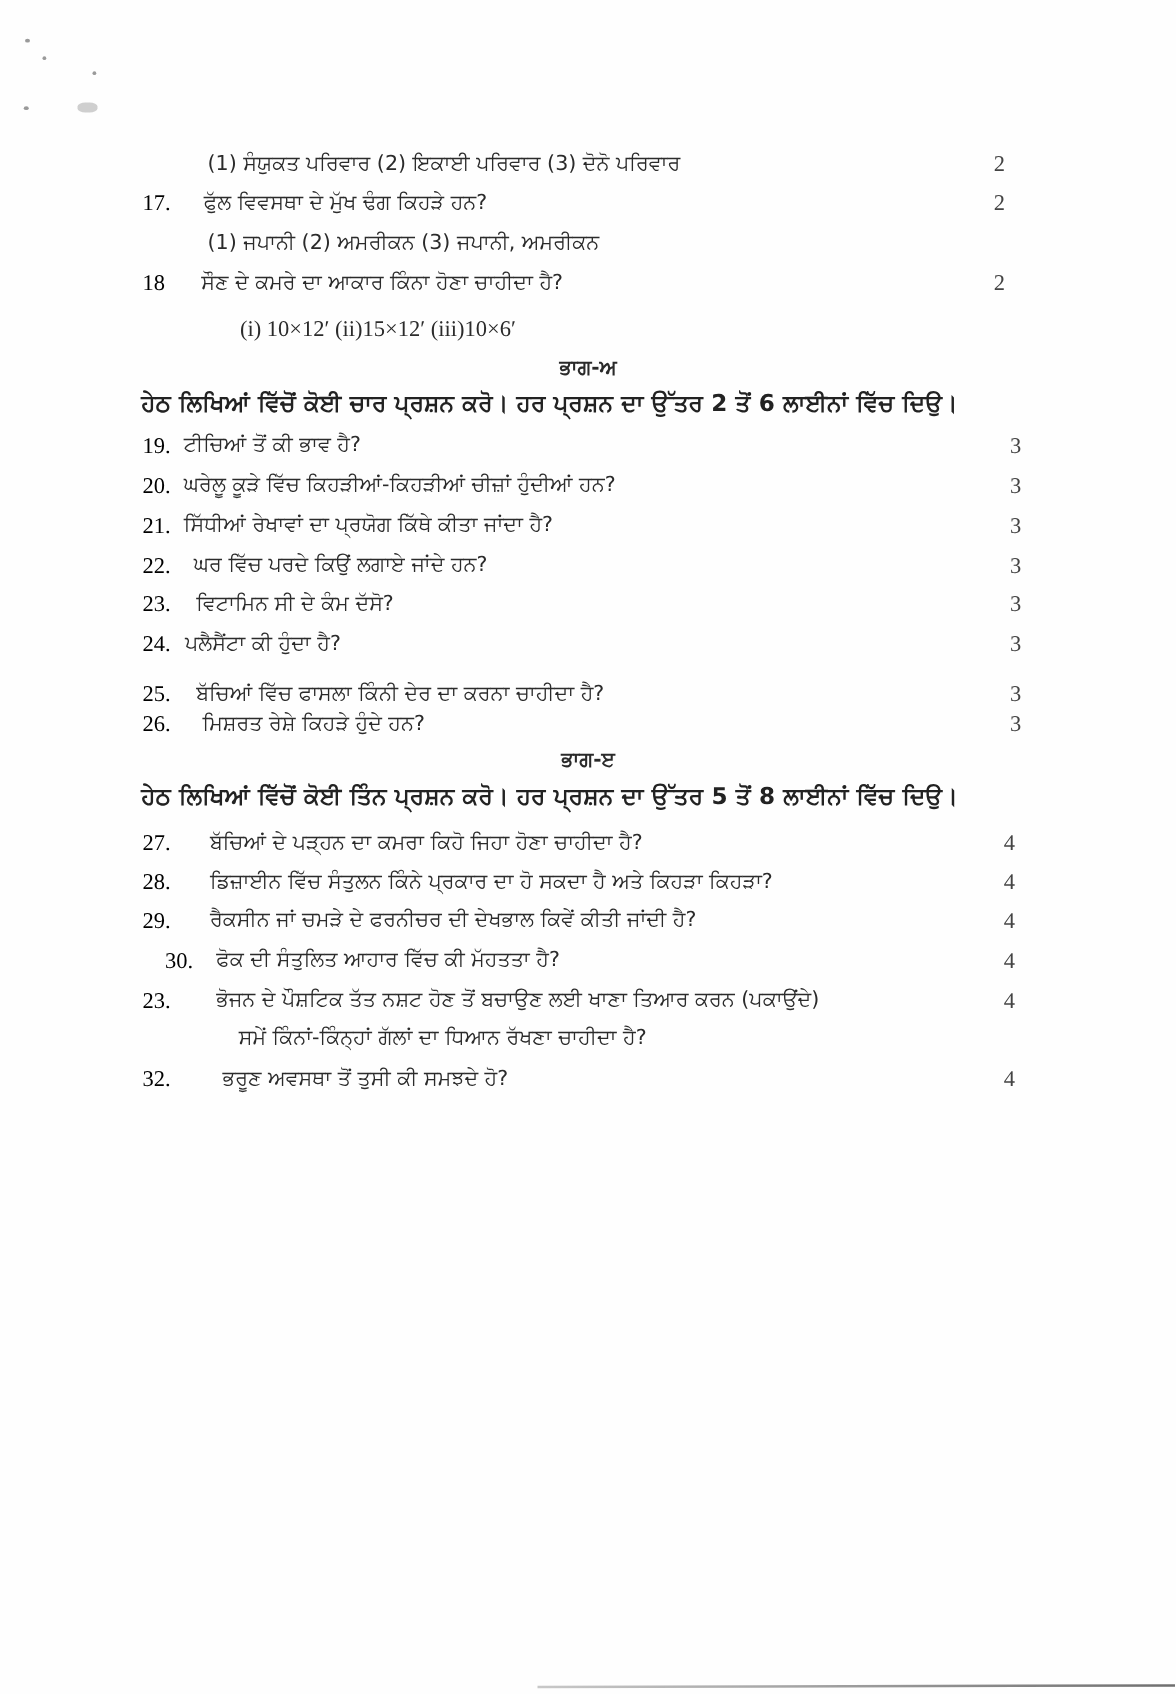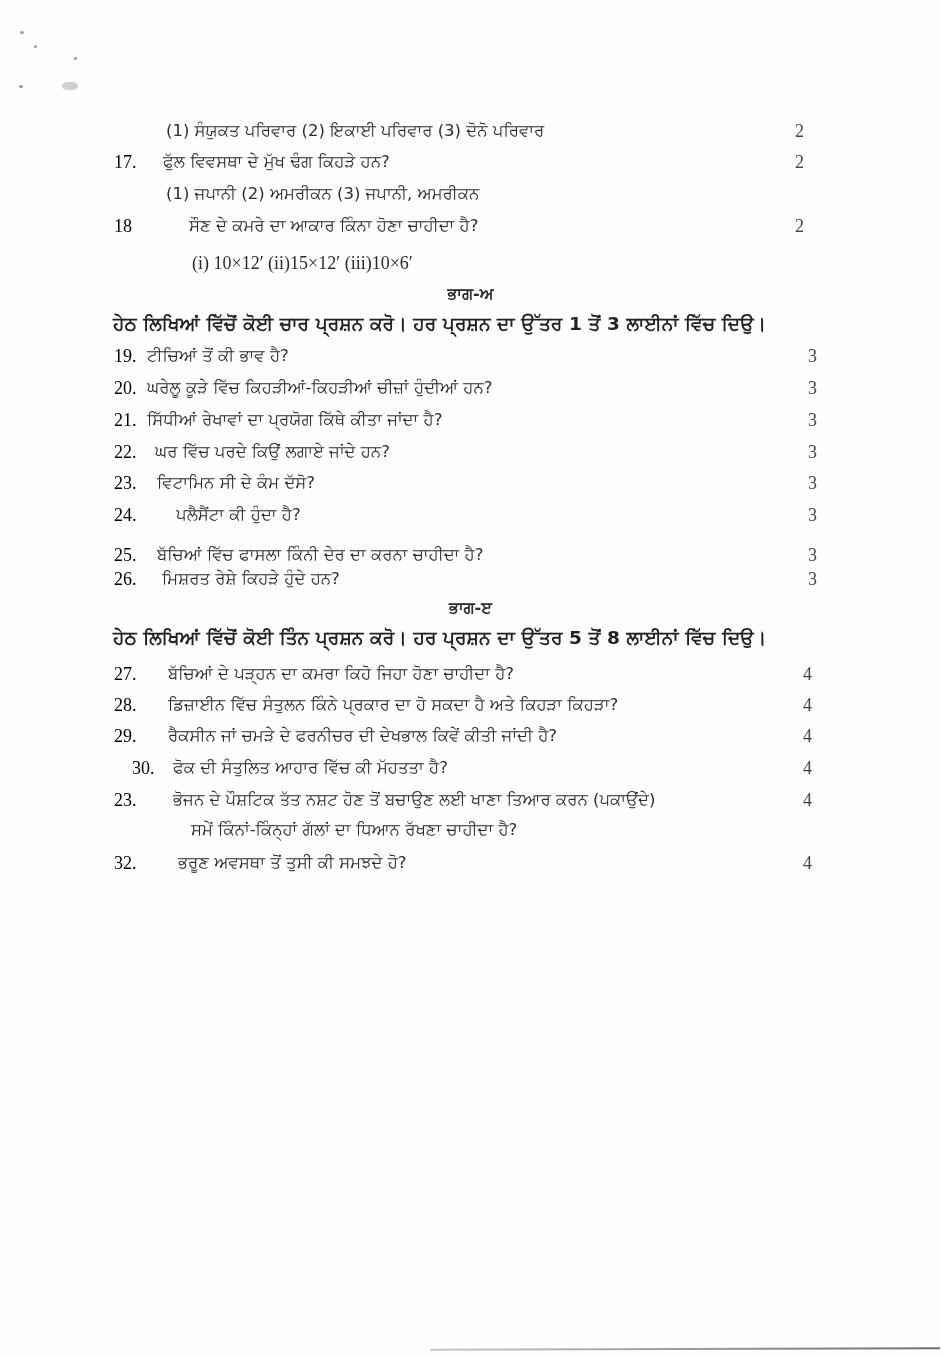--- a/index.html
+++ b/index.html
@@ -124,29 +124,29 @@
     <span class="num" style="left:114px;">17.</span>
     <span class="qtext" style="left:163px;">ਫੁੱਲ ਵਿਵਸਥਾ ਦੇ ਮੁੱਖ ਢੰਗ ਕਿਹੜੇ ਹਨ?</span>
     <span class="marks marks-a">2</span>
   </div>
   <div class="row" style="top:179px;">
     <span class="opts" style="left:166px;">(1) ਜਪਾਨੀ  (2) ਅਮਰੀਕਨ (3) ਜਪਾਨੀ, ਅਮਰੀਕਨ</span>
   </div>
 
   <div class="row" style="top:211px;">
     <span class="num" style="left:114px;">18</span>
-    <span class="qtext" style="left:161px;margin-left:28px;">ਸੌਣ ਦੇ ਕਮਰੇ ਦਾ ਆਕਾਰ ਕਿੰਨਾ ਹੋਣਾ ਚਾਹੀਦਾ ਹੈ?</span>
+    <span class="qtext" style="left:161px;">ਸੌਣ ਦੇ ਕਮਰੇ ਦਾ ਆਕਾਰ ਕਿੰਨਾ ਹੋਣਾ ਚਾਹੀਦਾ ਹੈ?</span>
     <span class="marks marks-a">2</span>
   </div>
   <div class="row" style="top:248px;">
     <span class="opts serif" style="left:192px;">(i) 10×12′ (ii)15×12′    (iii)10×6′</span>
   </div>
 
   <div class="section-title" style="top:284px;">ਭਾਗ-ਅ</div>
-  <div class="instruction" style="top:313px;">ਹੇਠ ਲਿਖਿਆਂ ਵਿੱਚੋਂ ਕੋਈ ਚਾਰ ਪ੍ਰਸ਼ਨ ਕਰੋ। ਹਰ ਪ੍ਰਸ਼ਨ ਦਾ ਉੱਤਰ 1 ਤੋਂ 3 ਲਾਈਨਾਂ ਵਿੱਚ ਦਿਉ।</div>
+  <div class="instruction" style="top:313px;">ਹੇਠ ਲਿਖਿਆਂ ਵਿੱਚੋਂ ਕੋਈ ਚਾਰ ਪ੍ਰਸ਼ਨ ਕਰੋ। ਹਰ ਪ੍ਰਸ਼ਨ ਦਾ ਉੱਤਰ 2 ਤੋਂ 6 ਲਾਈਨਾਂ ਵਿੱਚ ਦਿਉ।</div>
 
   <div class="row" style="top:341px;">
     <span class="num" style="left:114px;">19.</span>
     <span class="qtext" style="left:147px;">ਟੀਚਿਆਂ ਤੋਂ ਕੀ ਭਾਵ ਹੈ?</span>
     <span class="marks marks-b">3</span>
   </div>
   <div class="row" style="top:373px;">
     <span class="num" style="left:114px;">20.</span>
     <span class="qtext" style="left:147px;">ਘਰੇਲੂ ਕੂੜੇ ਵਿੱਚ ਕਿਹੜੀਆਂ-ਕਿਹੜੀਆਂ ਚੀਜ਼ਾਂ ਹੁੰਦੀਆਂ ਹਨ?</span>
     <span class="marks marks-b">3</span>
@@ -161,21 +161,21 @@
     <span class="qtext" style="left:155px;">ਘਰ ਵਿੱਚ ਪਰਦੇ ਕਿਉਂ ਲਗਾਏ ਜਾਂਦੇ ਹਨ?</span>
     <span class="marks marks-b">3</span>
   </div>
   <div class="row" style="top:468px;">
     <span class="num" style="left:114px;">23.</span>
     <span class="qtext" style="left:157px;">ਵਿਟਾਮਿਨ ਸੀ ਦੇ ਕੰਮ ਦੱਸੋ?</span>
     <span class="marks marks-b">3</span>
   </div>
   <div class="row" style="top:500px;">
     <span class="num" style="left:114px;">24.</span>
-    <span class="qtext" style="left:148px;margin-left:28px;">ਪਲੈਸੈਂਟਾ ਕੀ ਹੁੰਦਾ ਹੈ?</span>
+    <span class="qtext" style="left:148px;">ਪਲੈਸੈਂਟਾ ਕੀ ਹੁੰਦਾ ਹੈ?</span>
     <span class="marks marks-b">3</span>
   </div>
   <div class="row" style="top:540px;">
     <span class="num" style="left:114px;">25.</span>
     <span class="qtext" style="left:157px;">ਬੱਚਿਆਂ ਵਿੱਚ ਫਾਸਲਾ ਕਿੰਨੀ ਦੇਰ ਦਾ ਕਰਨਾ ਚਾਹੀਦਾ ਹੈ?</span>
     <span class="marks marks-b">3</span>
   </div>
   <div class="row" style="top:564px;">
     <span class="num" style="left:114px;">26.</span>
     <span class="qtext" style="left:162px;">ਮਿਸ਼ਰਤ ਰੇਸ਼ੇ ਕਿਹੜੇ ਹੁੰਦੇ ਹਨ?</span>

